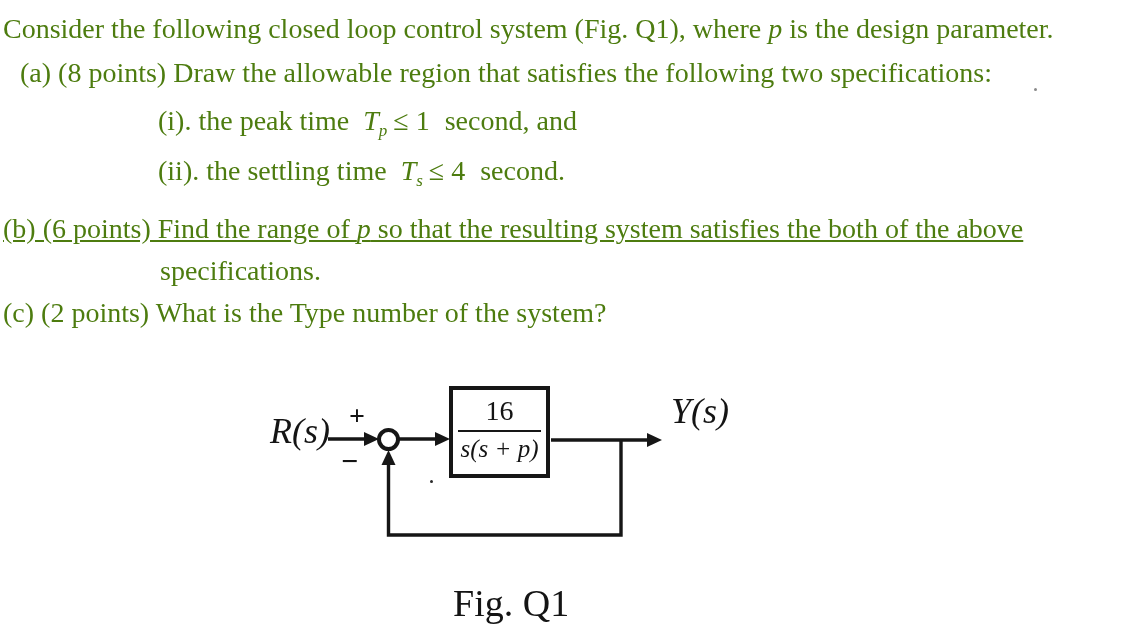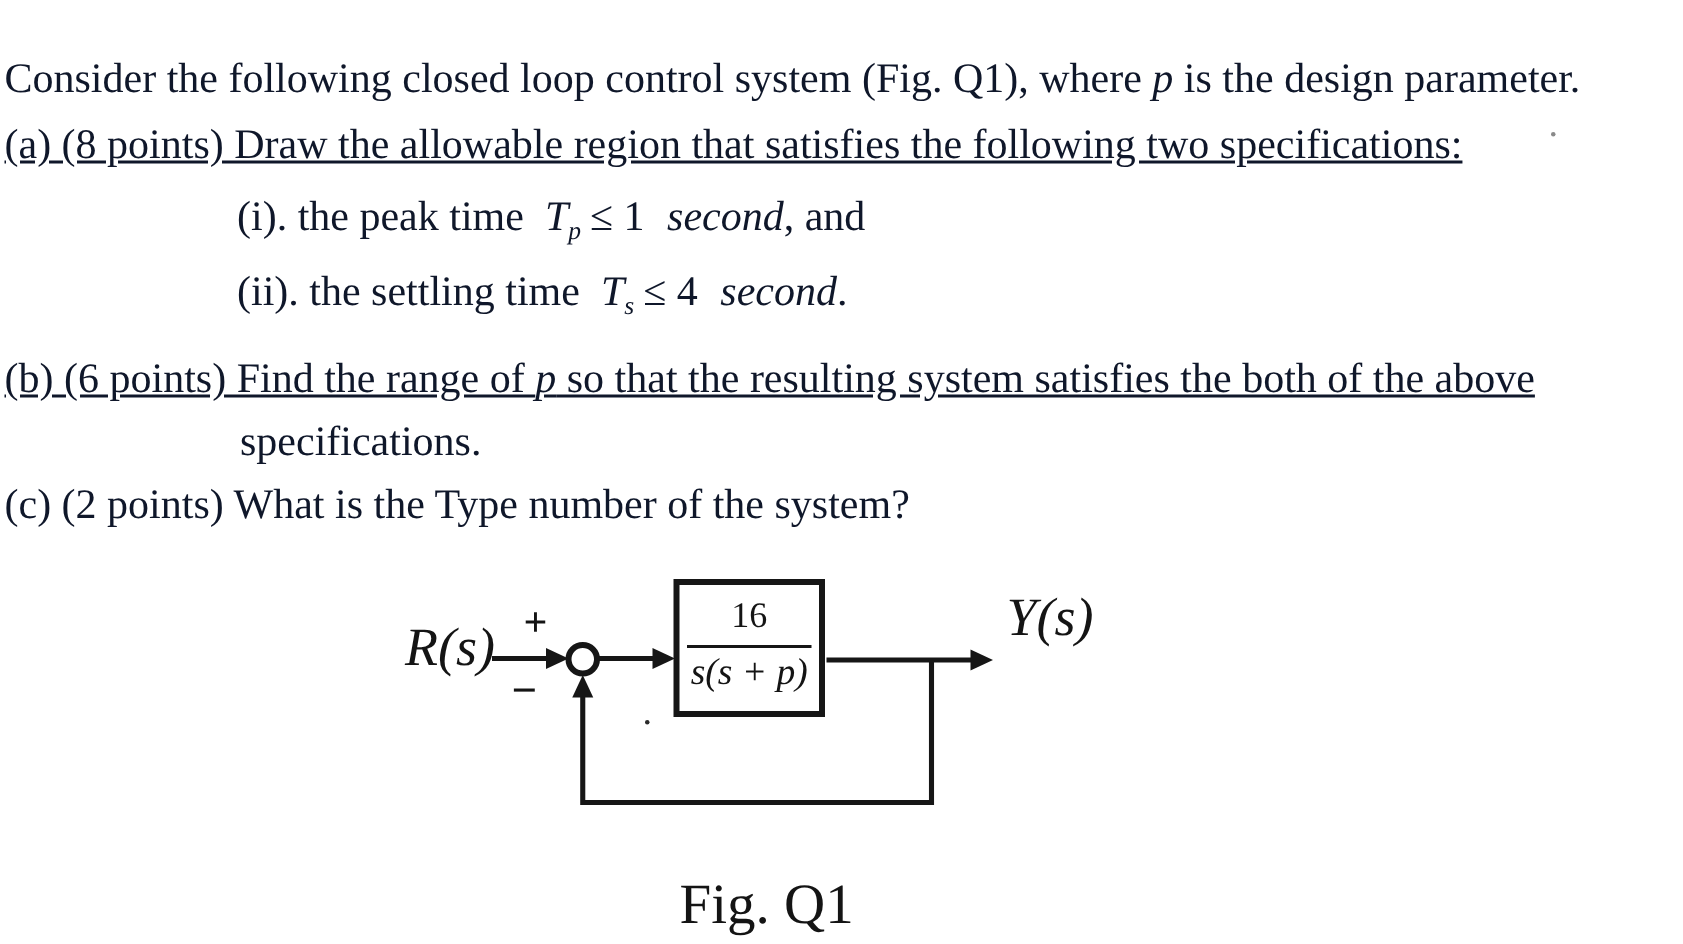--- a/index.html
+++ b/index.html
@@ -13,40 +13,38 @@
     height: 629px;
     overflow: hidden;
     font-family: "Liberation Serif", "DejaVu Serif", serif;
     color: #141414;
   }
   .line {
     position: absolute;
     font-size: 28px;
     line-height: 34px;
     white-space: pre;
-    color: #0f172a;
-    margin-top: 24px;
+    color: #4d7c0f;
   }
   .mvar {
     font-style: italic;
   }
   .spec-var {
     font-style: italic;
     margin-left: 14px;
   }
   .spec-sub {
     font-style: italic;
     font-size: 17px;
     vertical-align: -6px;
   }
   .spec-cond {
     margin-left: 6px;
   }
   .spec-unit {
-    font-style: italic;
     margin-left: 15px;
   }
   .diagram-label {
     position: absolute;
     font-style: italic;
     font-size: 36px;
     line-height: 34px;
     white-space: pre;
   }
   .sign-label {
@@ -61,21 +59,21 @@
     left: 449px;
     top: 386px;
     width: 93px;
     height: 84px;
     border: 4px solid #161616;
     text-align: center;
   }
   .block .num {
     display: block;
     margin-top: 5px;
-    font-size: 24px;
+    font-size: 28px;
     line-height: 32px;
   }
   .block .bar {
     display: block;
     height: 0;
     border-top: 2.5px solid #161616;
     margin: 3px 5px 2px 5px;
   }
   .block .den {
     display: block;
@@ -101,21 +99,21 @@
     border-radius: 50%;
   }
   #speck-1 { left: 430px; top: 480px; width: 3px; height: 3px; background: #2a2a2a; }
   #speck-2 { left: 1034px; top: 88px; width: 3px; height: 3px; background: #8a8a8a; }
 </style>
 </head>
 <body>
 
 <div class="line" style="left:3px; top:12px;"><span>Consider the following closed loop control system (Fig. Q1), where </span><span class="mvar">p</span><span> is the design parameter.</span></div>
 
-<div class="line" style="left:3px; top:56px;text-decoration:underline;"><span>(a) (8 points) Draw the allowable region that satisfies the following two specifications:</span></div>
+<div class="line" style="left:20px; top:56px;"><span>(a) (8 points) Draw the allowable region that satisfies the following two specifications:</span></div>
 
 <div class="line" style="left:158px; top:104px;"><span>(i). the peak time</span><span class="spec-var">T</span><span class="spec-sub">p</span><span class="spec-cond">≤ 1</span><span class="spec-unit">second</span><span>, and</span></div>
 
 <div class="line" style="left:158px; top:154px;"><span>(ii). the settling time</span><span class="spec-var">T</span><span class="spec-sub">s</span><span class="spec-cond">≤ 4</span><span class="spec-unit">second</span><span>.</span></div>
 
 <div class="line" style="left:3px; top:212px;text-decoration:underline;"><span>(b) (6 points) Find the range of </span><span class="mvar">p</span><span> so that the resulting system satisfies the both of the above</span></div>
 
 <div class="line" style="left:160px; top:254px;"><span>specifications.</span></div>
 
 <div class="line" style="left:3px; top:296px;"><span>(c) (2 points) What is the Type number of the system?</span></div>

